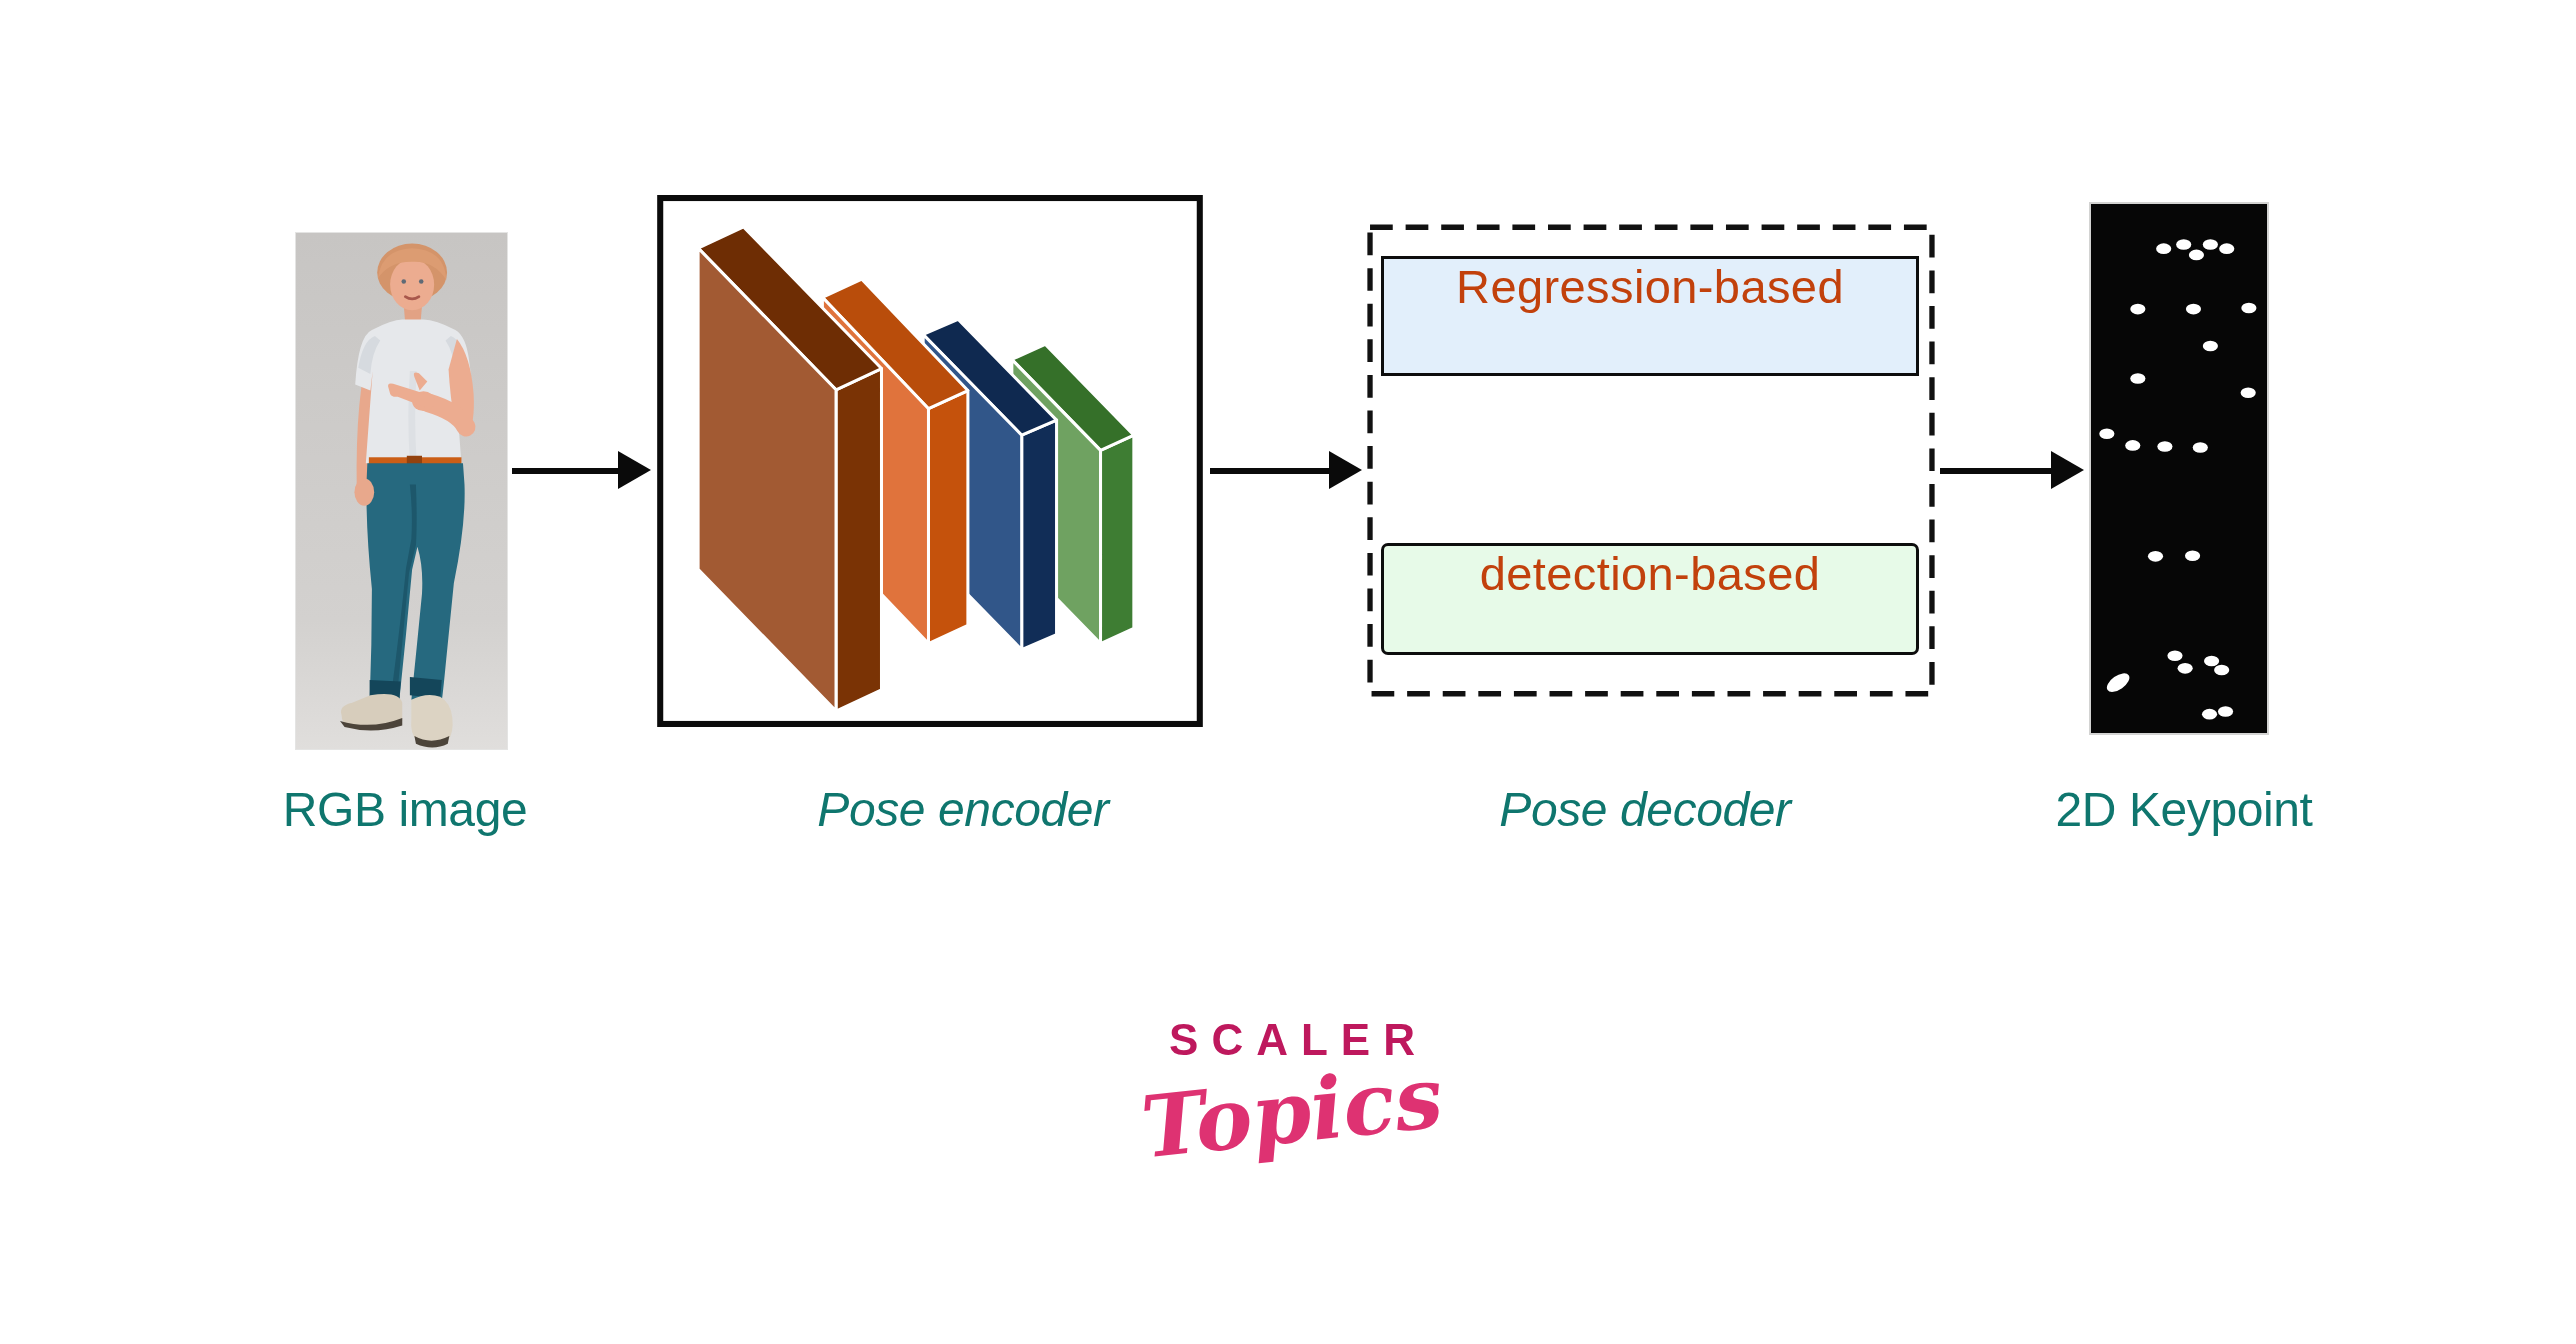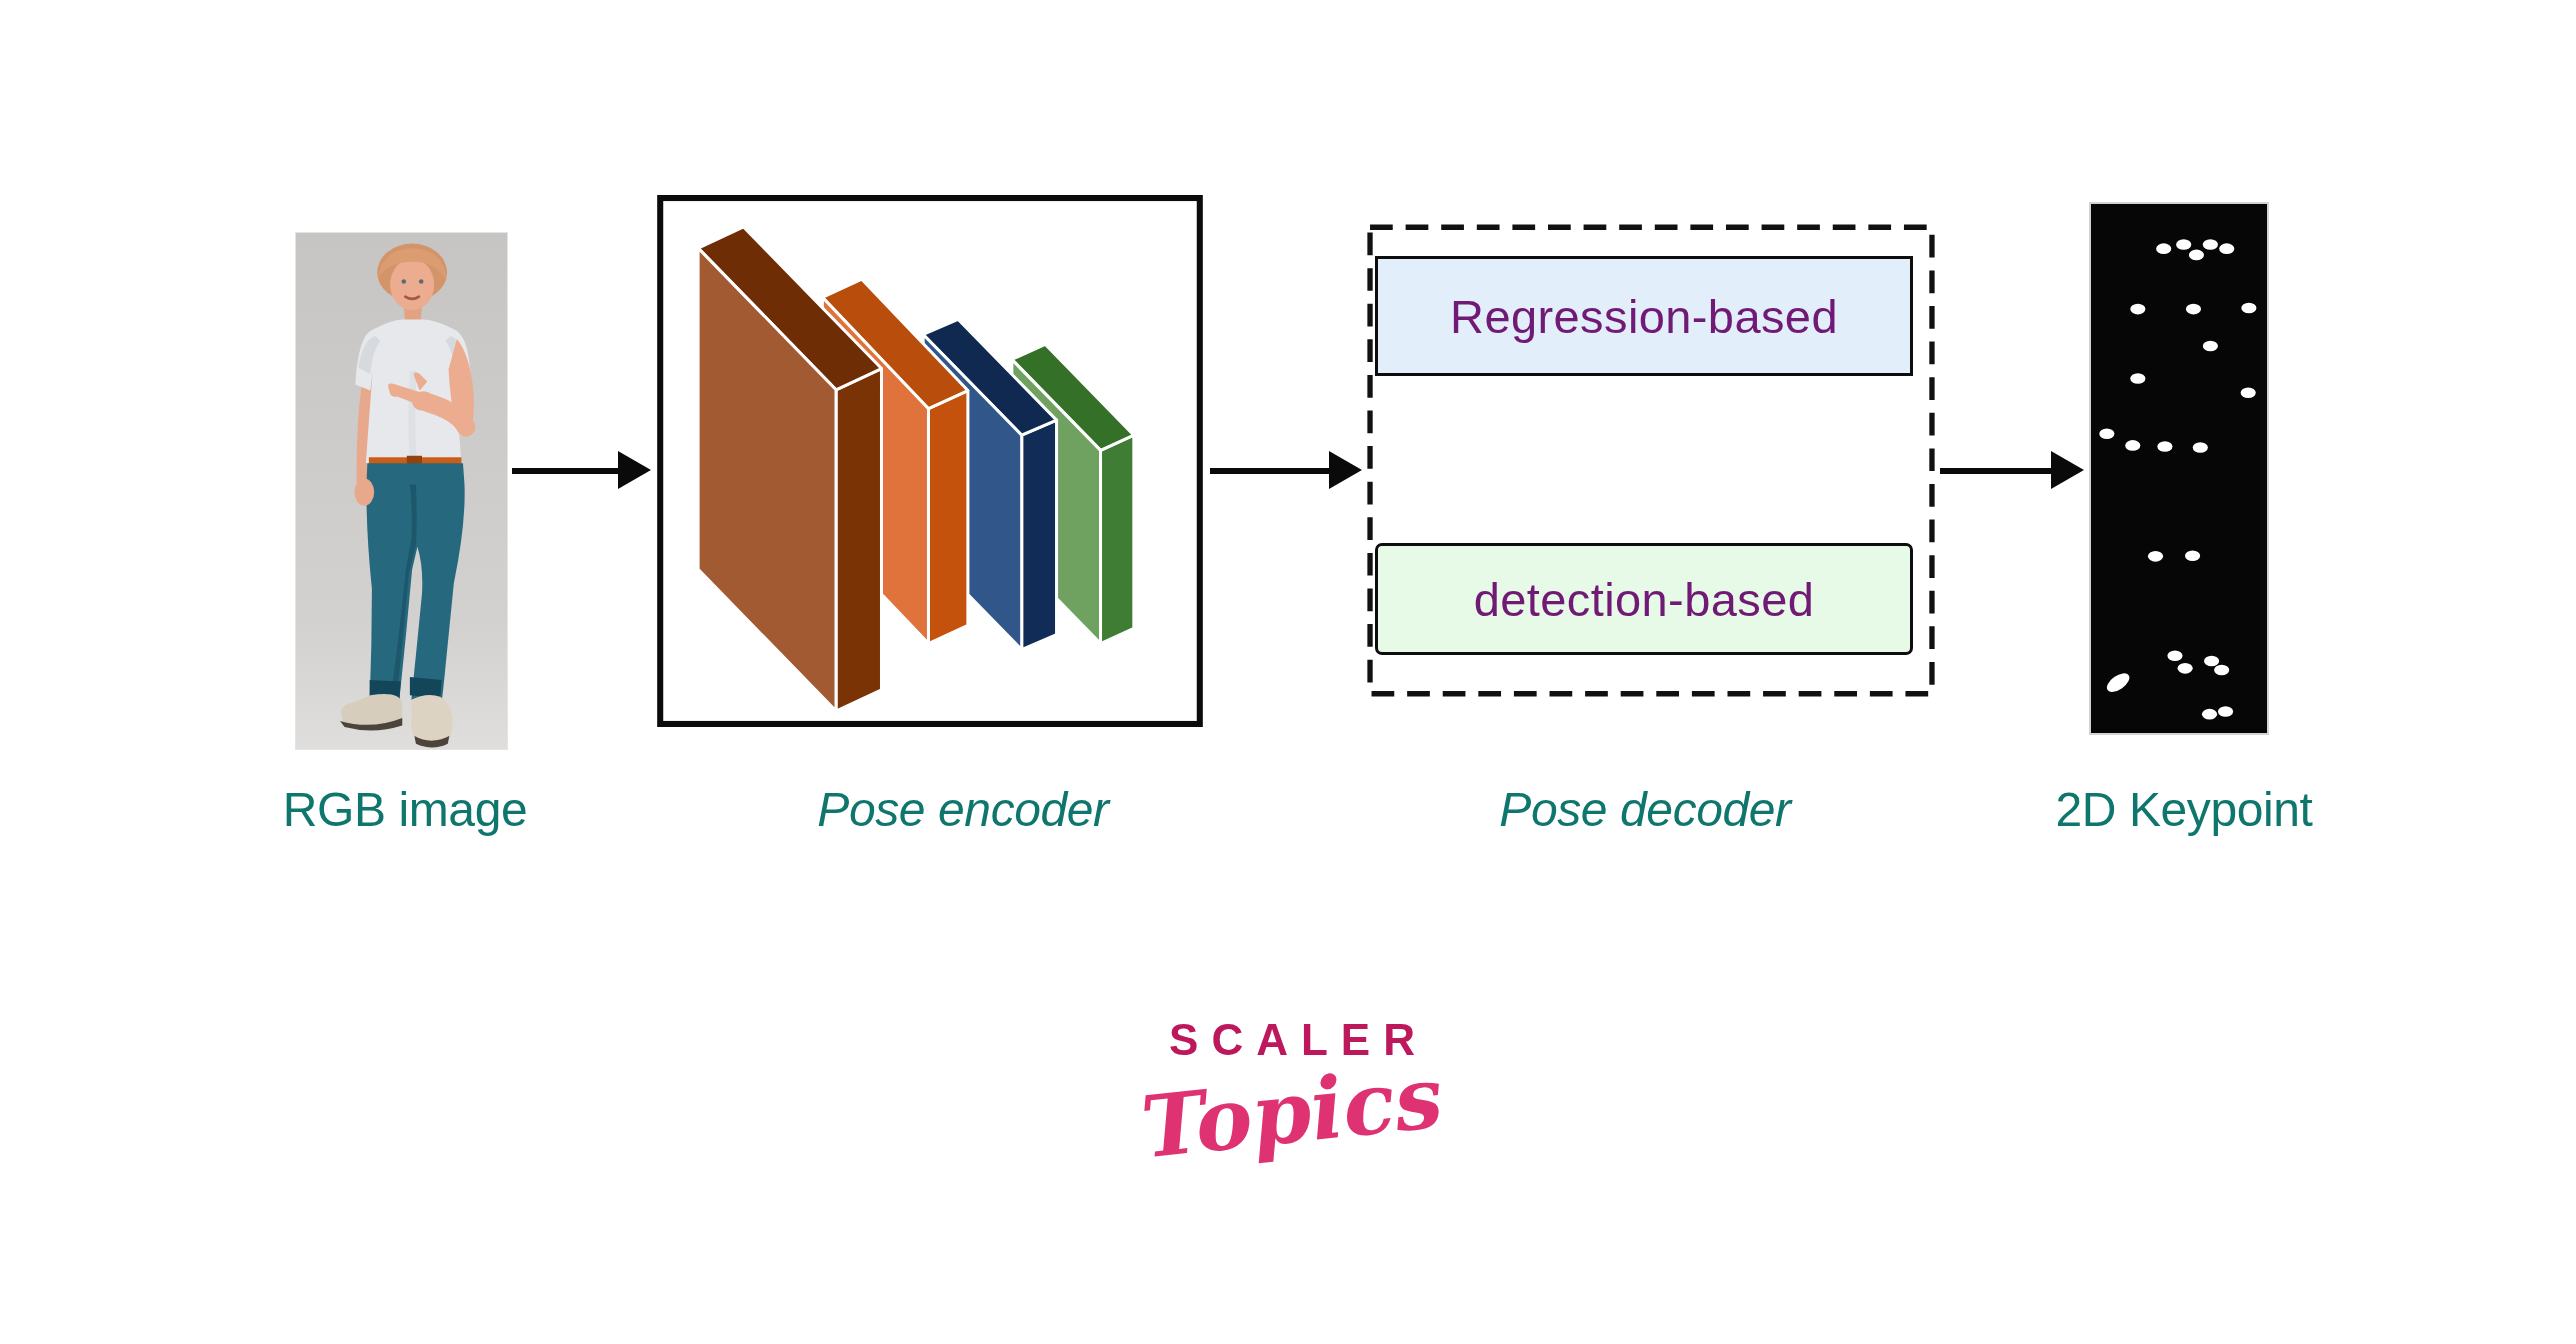--- a/index.html
+++ b/index.html
@@ -34,24 +34,24 @@
   #arrow-3 { left: 1940px; top: 468px; width: 111px; }
 
   
   .encoder-box { left: 657px; top: 195px; width: 546px; height: 532px; }
   .encoder-box svg { display: block; width: 546px; height: 532px; }
 
   
   .decoder-box { left: 1367px; top: 224px; width: 568px; height: 473px; }
   .decoder-box > svg.dash { position: absolute; left: 0; top: 0; width: 568px; height: 473px; }
   .decoder-option {
-    position: absolute; left: 8px; width: 538px;
+    position: absolute; left: 14px; width: 538px;
     border: 3px solid #0D0D0D; box-sizing: border-box;
-    display: flex; align-items: center; justify-content: center;
-    font-size: 47px; color: #701a75; letter-spacing: 0.4px;
+    display: flex; justify-content: center;
+    font-size: 47px; color: #c2410c; letter-spacing: 0.4px;
   }
   #decoder-option-top { top: 32px; height: 120px; }
   #decoder-option-bottom { top: 319px; height: 112px; }
   .decoder-or {
     position: absolute; left: 0; top: 214px; width: 568px; height: 48px;
     text-align: center; line-height: 48px;
     font-size: 44px; color: #101010;
   }
 
   

